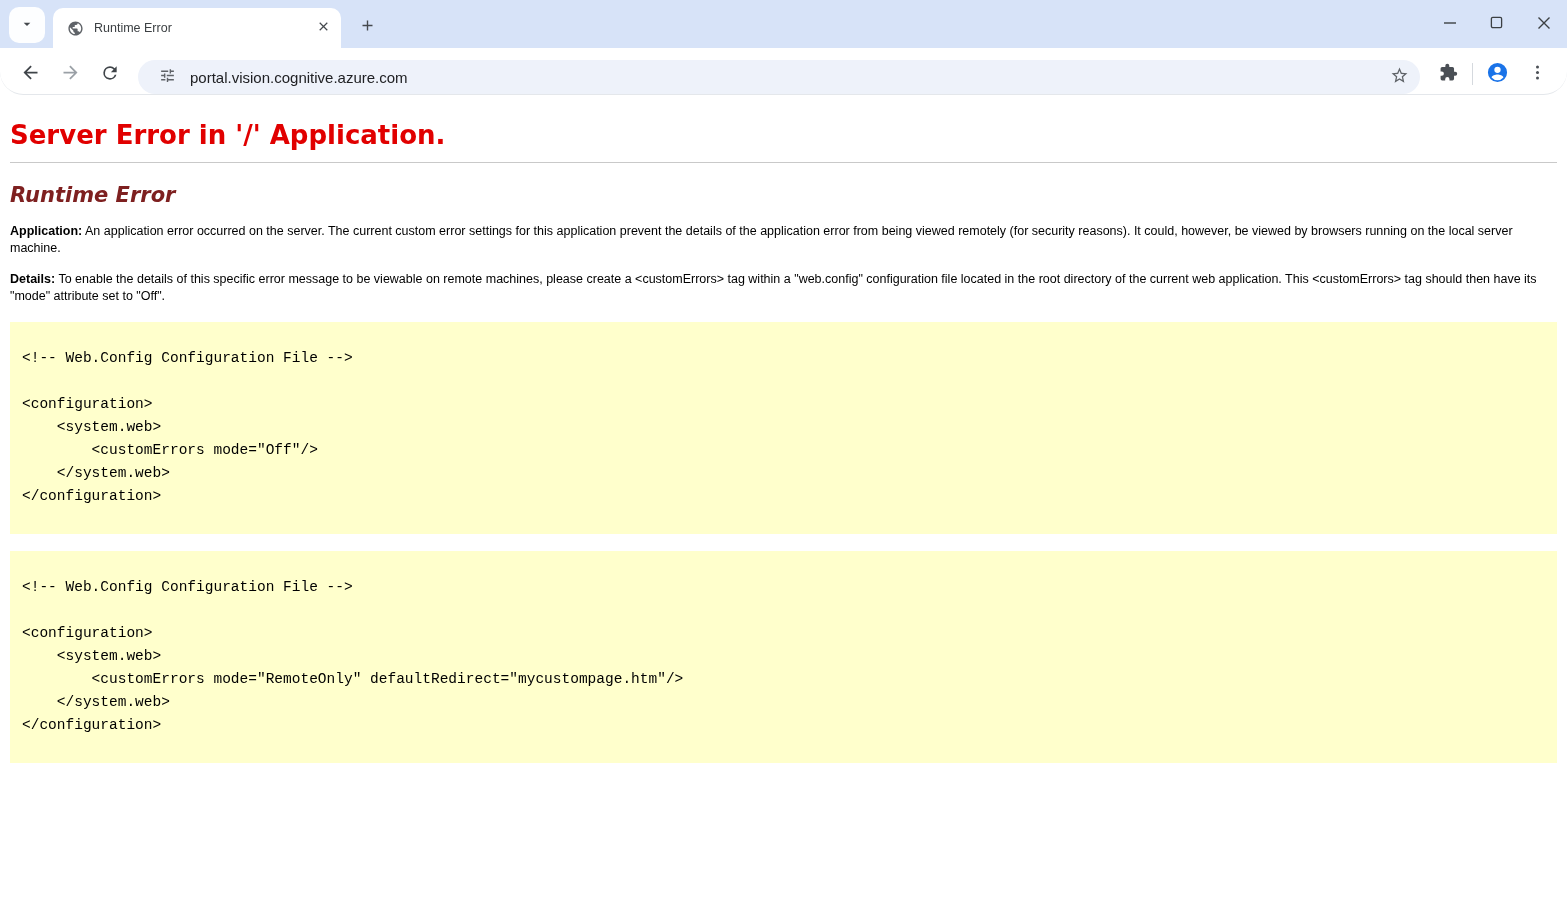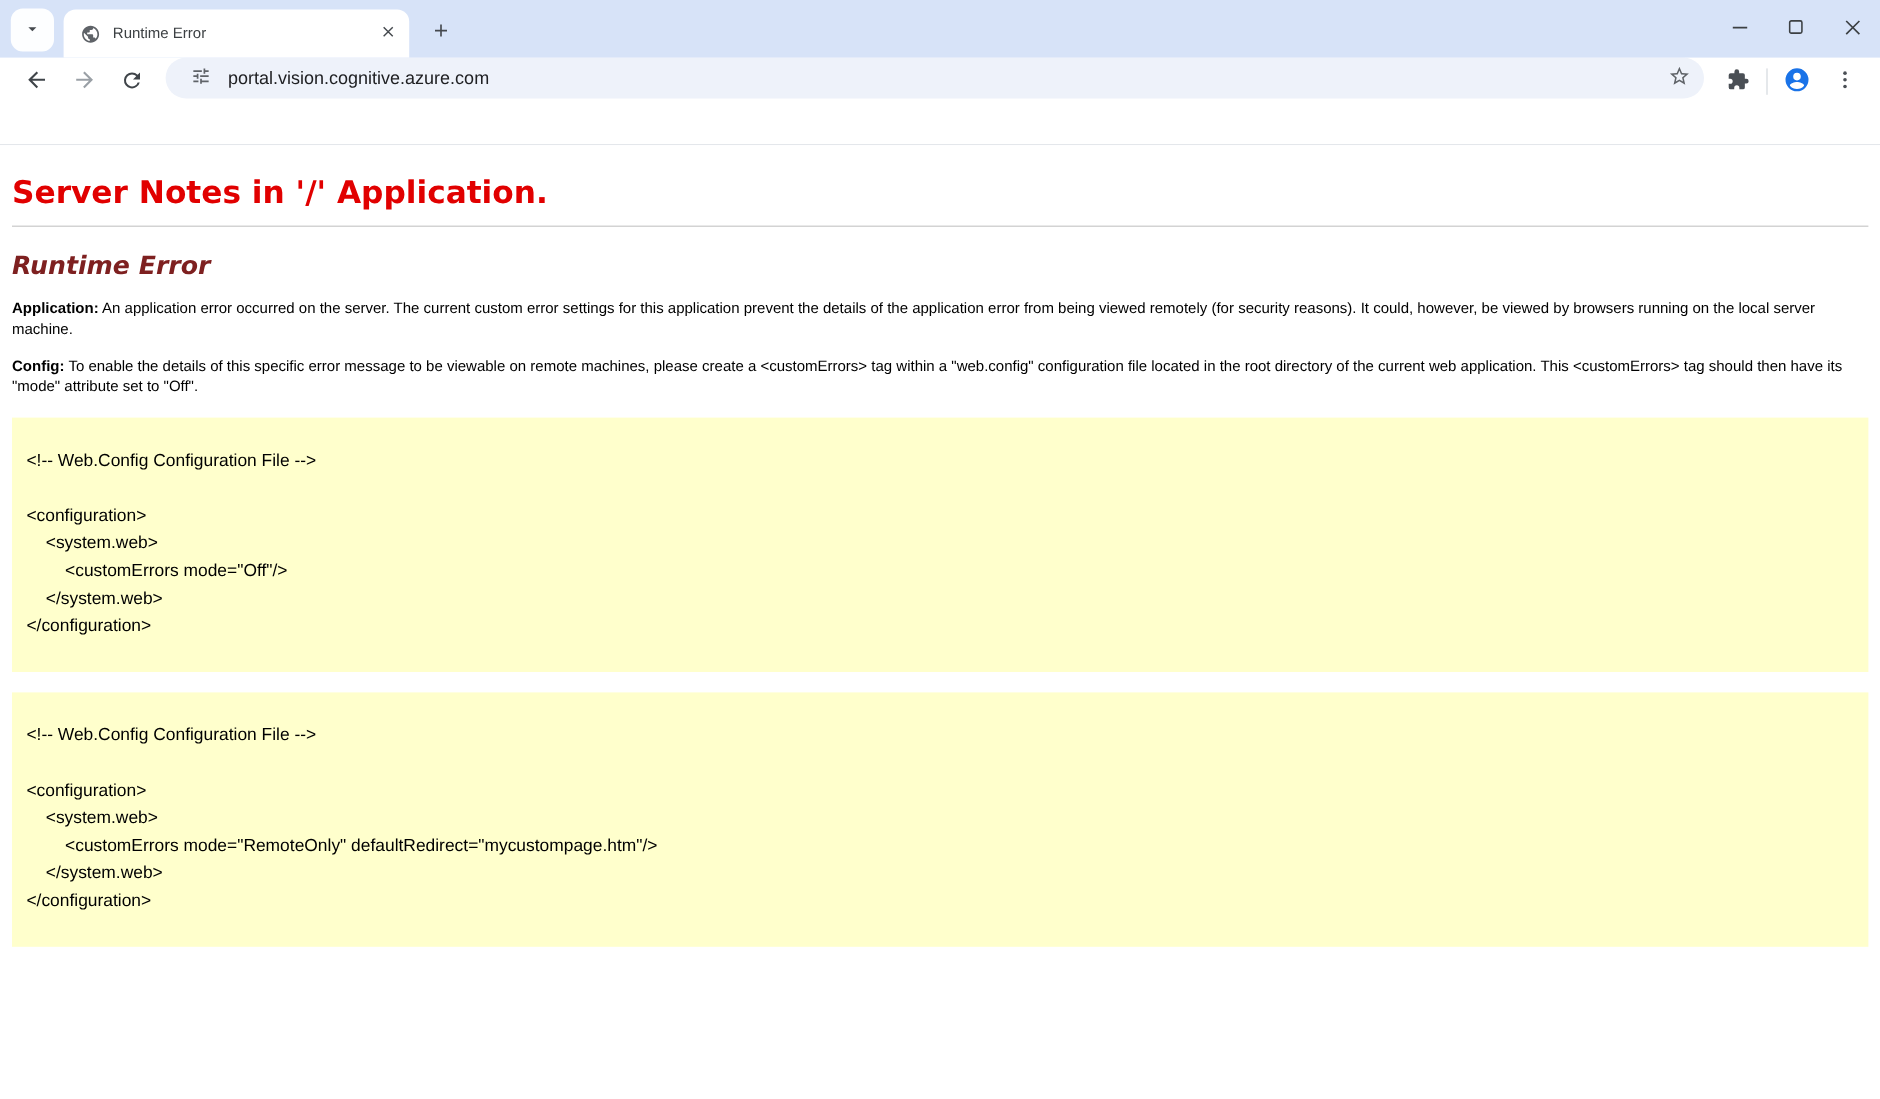--- a/index.html
+++ b/index.html
@@ -38,22 +38,22 @@
     display: flex; align-items: center; justify-content: center; cursor: pointer;
   }
   .window-controls { position: absolute; right: 0; top: 0; height: 48px; display: flex; }
   .win-btn {
     width: 47px; height: 48px; border: none; background: transparent; color: #3c4043;
     display: flex; align-items: center; justify-content: center; cursor: pointer;
   }
 
   
   .toolbar {
-    height: 73px; background: #fff; border-bottom: 1px solid #e4e7eb;
-    display: flex; align-items: flex-start; padding: 0 10px; flex: 0 0 auto;
+    height: 47px; background: #fff; border-bottom: 1px solid #e4e7eb;
+    display: flex; align-items: flex-end; padding: 0 10px; flex: 0 0 auto; border-radius: 28px;
   }
   .nav-btn {
     width: 40px; height: 40px; border: none; background: transparent; border-radius: 50%;
     display: flex; align-items: center; justify-content: center; color: #3f4449; cursor: pointer; flex: 0 0 auto;
   }
   .nav-btn.disabled { color: #9aa0a6; }
   .omnibox {
     flex: 1; height: 34px; margin: 0 8px; background: var(--omnibox-bg, #eef2fa);
     border-radius: 17px; display: flex; align-items: center; padding: 0 6px 0 14px;
   }
@@ -76,21 +76,21 @@
   }
   .title-rule { border: none; border-top: 1px solid #c9c9c9; margin: 0 0 0; }
   .page-subtitle {
     font-family: "DejaVu Sans", sans-serif; font-size: 21px; font-weight: bold; font-style: italic;
     color: var(--maroon, #7e2020); margin: 20px 0 16px;
   }
   .para { font-size: 12.5px; line-height: 17px; color: #000; margin: 14px 0; }
   .para b { font-weight: bold; }
   .code-block {
     background: var(--code-bg, #ffffcc); margin: 17px 0; padding: 25px 12px 26px;
-    font-family: Liberation Sans, sans-serif; font-size: 14.5px; line-height: 23px;
+    font-family: Liberation Mono, monospace; font-size: 14.5px; line-height: 23px;
     color: #000; white-space: pre; overflow: hidden;
   }
 </style>
 </head>
 <body>
 
 <div class="browser-window">
 
   <div class="tab-strip">
     <button class="tab-search-btn">
@@ -213,27 +213,27 @@
               <circle cx="12" cy="5" r="1.9"></circle>
               <circle cx="12" cy="12" r="1.9"></circle>
               <circle cx="12" cy="19" r="1.9"></circle>
             </svg>
         </span>
       </button>
     </div>
   </div>
 
   <div class="content">
-    <h1 class="page-title">Server Notes in '/' Application.</h1>
+    <h1 class="page-title">Server Error in '/' Application.</h1>
     <hr class="title-rule">
     <h2 class="page-subtitle">Runtime Error</h2>
 
     <p class="para"><b>Application:</b> <span>An application error occurred on the server. The current custom error settings for this application prevent the details of the application error from being viewed remotely (for security reasons). It could, however, be viewed by browsers running on the local server machine.</span></p>
 
-    <p class="para"><b>Config:</b> <span>To enable the details of this specific error message to be viewable on remote machines, please create a &lt;customErrors&gt; tag within a "web.config" configuration file located in the root directory of the current web application. This &lt;customErrors&gt; tag should then have its "mode" attribute set to "Off".</span></p>
+    <p class="para"><b>Details:</b> <span>To enable the details of this specific error message to be viewable on remote machines, please create a &lt;customErrors&gt; tag within a "web.config" configuration file located in the root directory of the current web application. This &lt;customErrors&gt; tag should then have its "mode" attribute set to "Off".</span></p>
 
     <pre class="code-block">&lt;!-- Web.Config Configuration File --&gt;
 
 &lt;configuration&gt;
     &lt;system.web&gt;
         &lt;customErrors mode="Off"/&gt;
     &lt;/system.web&gt;
 &lt;/configuration&gt;</pre>
 
 

